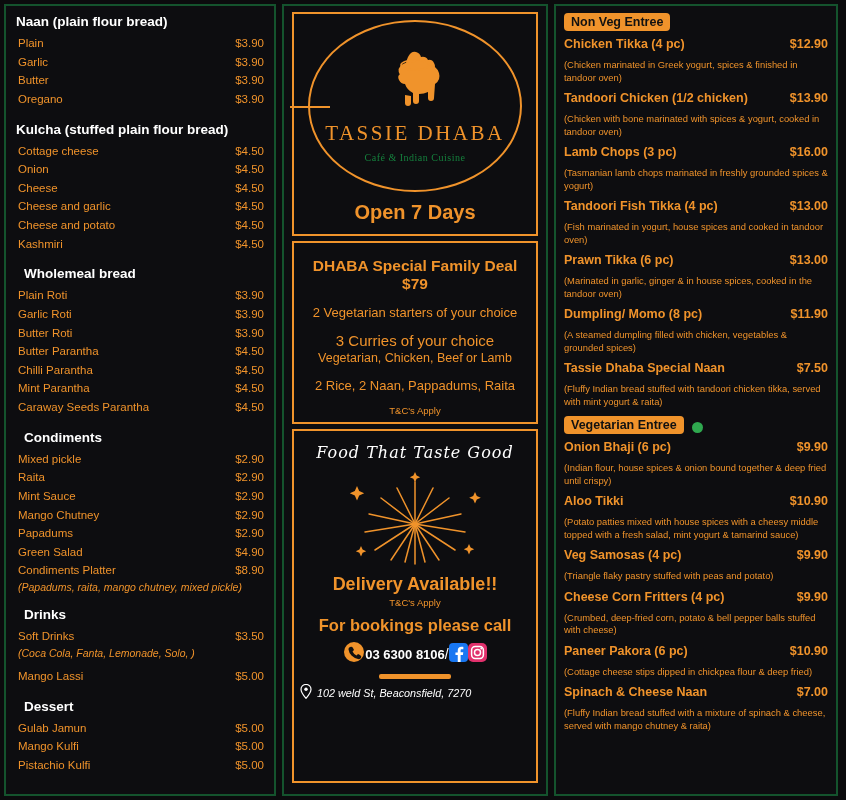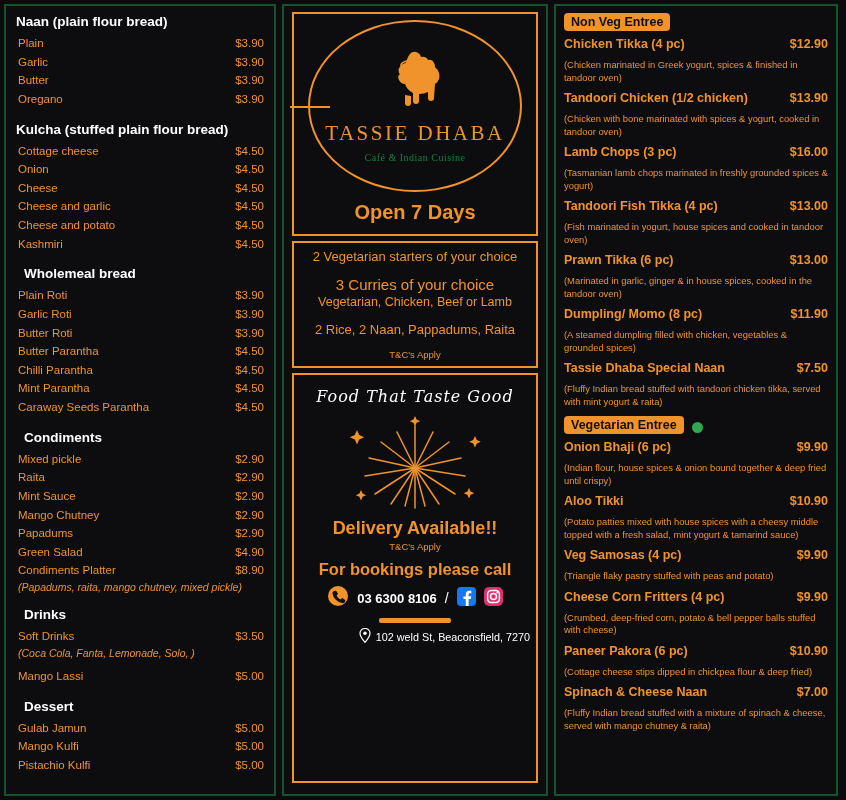--- a/index.html
+++ b/index.html
@@ -153,29 +153,30 @@
     color: #f0932b;
     font-size: 16.5px;
     font-weight: bold;
     text-align: center;
     margin: 8px 0 6px 0;
   }
   .contact-row {
     display: flex;
     align-items: center;
     justify-content: center;
-    gap: 8px;
+    gap: 0;
     margin-bottom: 4px;
   }
   .phone-txt { color: #ffffff; font-size: 13px; font-weight: bold; }
   .divider-v { color: #ffffff; font-size: 14px; }
   .addr-row {
-    display: flex; align-items: center; justify-content: flex-end;
+    display: flex; align-items: center; justify-content: flex-start;
     gap: 5px; color: #ffffff; font-size: 10.8px;
     margin-top: 5px;
+    font-style: italic;
   }
   .underline-bar {
     width: 72px; height: 5px; background: #f0932b; border-radius: 2px;
     margin: 3px auto 0 auto;
   }
 
   
   .cat-badge {
     display: inline-block;
     background: #f0932b;
@@ -360,20 +361,21 @@
             <ellipse cx="37" cy="16" rx="14" ry="5" fill="none" stroke="#f0932b" stroke-width="1.6"></ellipse>
           </svg>
         </span>
         <div class="brand">TASSIE DHABA</div>
         <div class="brand-sub">Café &amp; Indian Cuisine</div>
       </div>
       <div class="open7">Open 7 Days</div>
     </div>
 
     <div class="mid-box">
+      <div class="deal-title">DHABA Special Family Deal $79</div>
       <div class="deal-line">2 Vegetarian starters of your choice</div>
       <div class="deal-line big">3 Curries of your choice</div>
       <div class="deal-line sub">Vegetarian, Chicken, Beef or Lamb</div>
       <div class="deal-line">2 Rice, 2 Naan, Pappadums, Raita</div>
       <div class="tc">T&amp;C's Apply</div>
     </div>
 
     <div class="mid-box" style="flex:1; display:flex; flex-direction:column; justify-content:flex-start;">
       <div class="taste">Food That Taste Good</div>
       <div class="firework">

